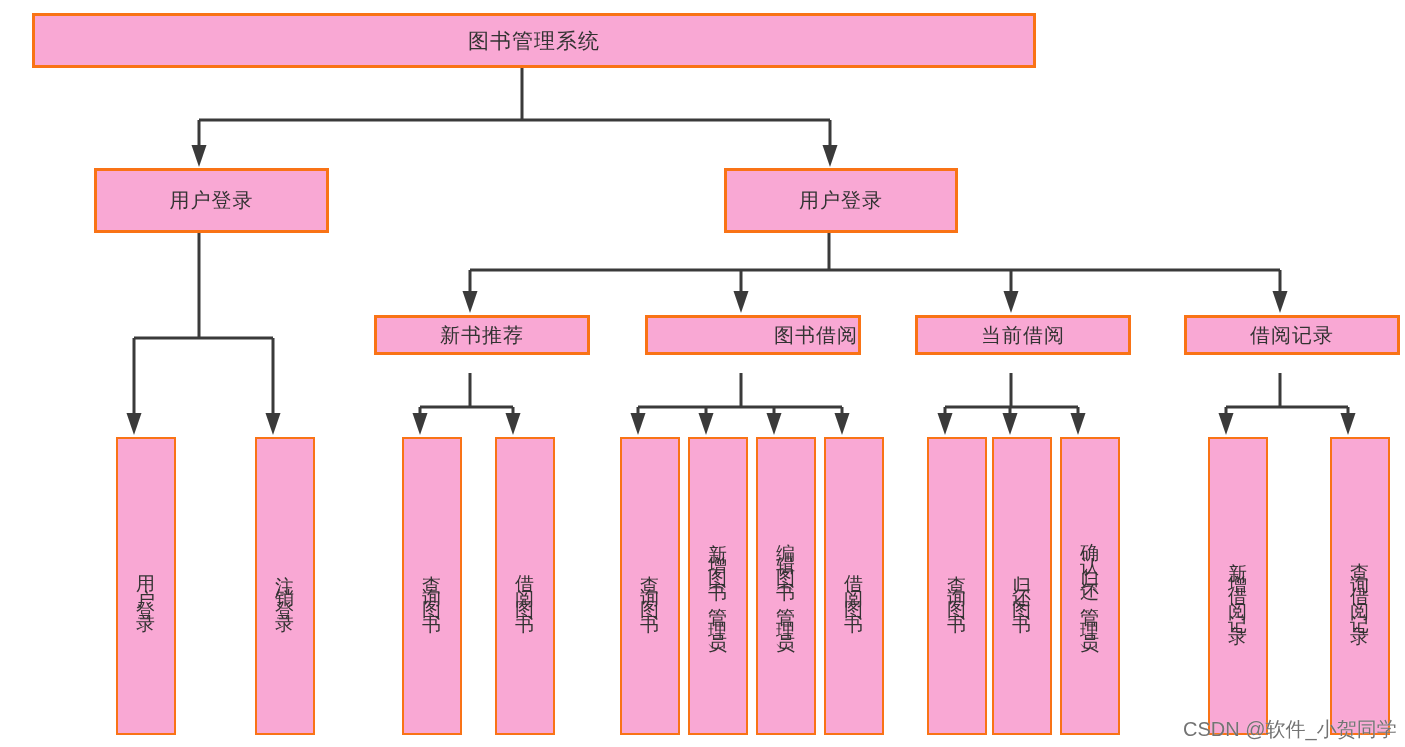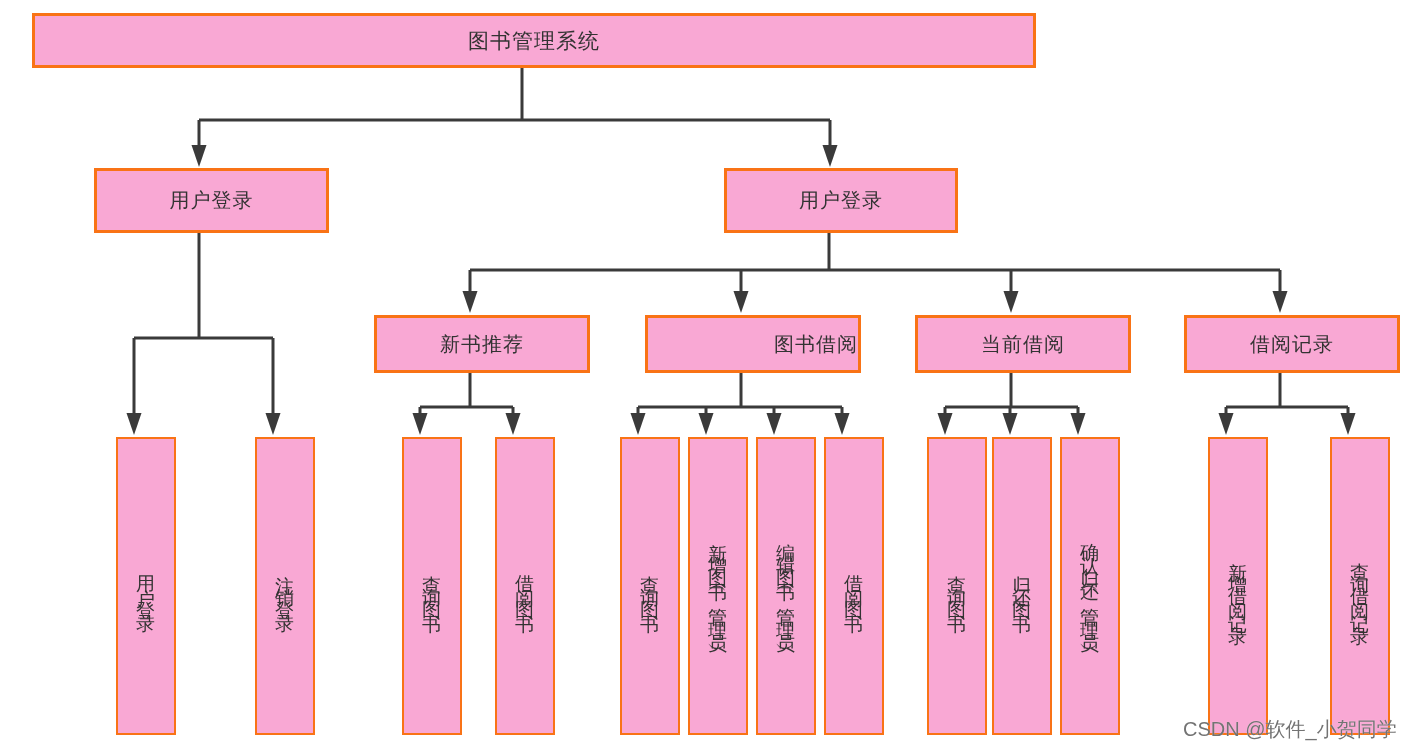--- a/index.html
+++ b/index.html
@@ -28,21 +28,21 @@
     align-items: center;
     justify-content: center;
     color: #333333;
     z-index: 2;
     margin-left: 12px;
   }
   .root-box   { left: 20px;  top: 13px;  width: 1004px; height: 55px; }
   .root-box span { font-size: 21px; letter-spacing: 1px; }
   .lvl2       { top: 168px; height: 65px; width: 235px; }
   .lvl2 span, .lvl3 span { font-size: 20px; letter-spacing: 1px; }
-  .lvl3       { top: 315px; height: 58px; width: 216px; }
+  .lvl3       { top: 315px; height: 40px; width: 216px; }
   .leaf       { top: 437px; height: 298px; width: 60px; border-width: 2.5px; }
   .leaf span {
     writing-mode: vertical-rl;
     text-orientation: mixed;
     font-size: 19px;
     letter-spacing: 13px;
     line-height: 1;
     white-space: nowrap;
   }
   .watermark {

